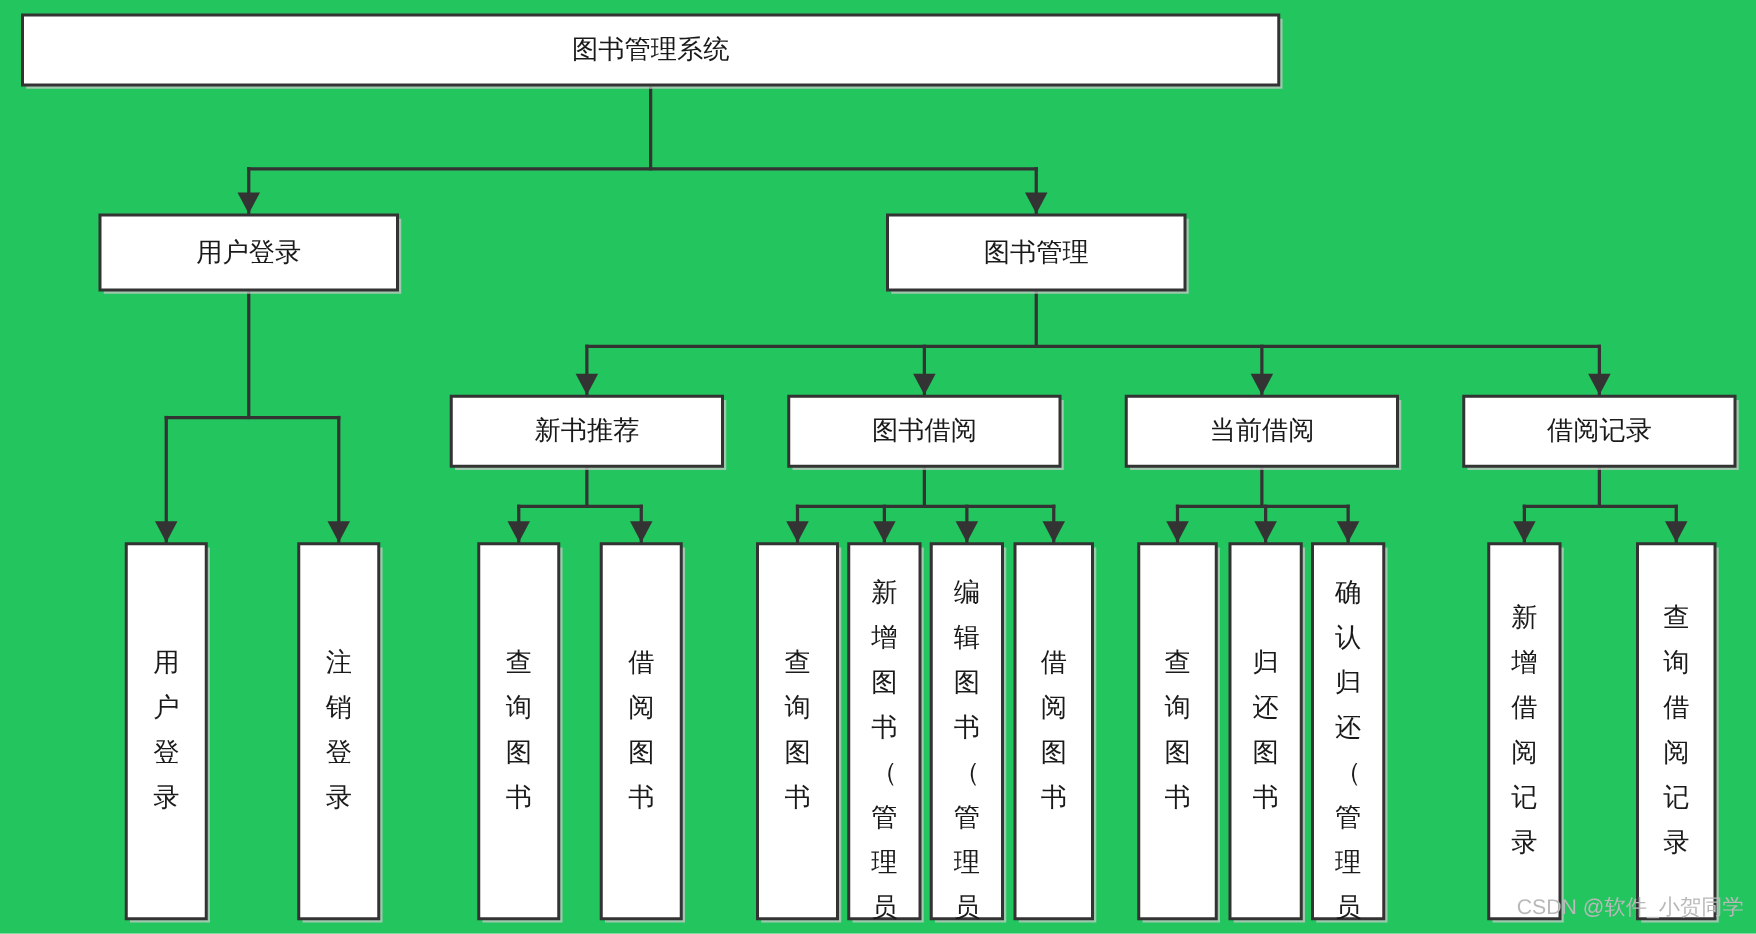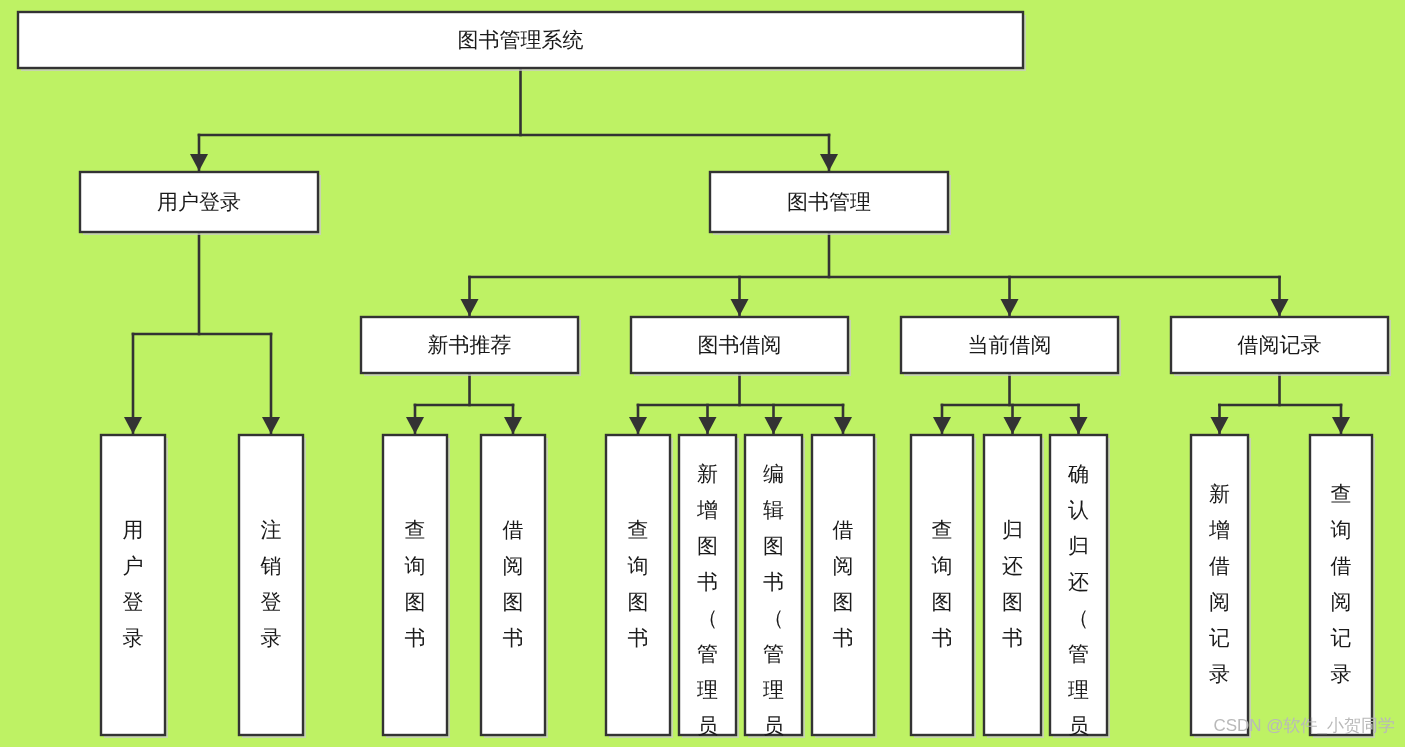--- a/index.html
+++ b/index.html
@@ -7,21 +7,21 @@
     padding: 0;
     background: #ffffff;
   }
   body {
     font-family: "Liberation Sans", "DejaVu Sans", sans-serif;
   }
   #diagram-root {
     position: relative;
     width: 1405px;
     height: 747px;
-    background: #bef264;
+    background: #22c55e;
     overflow: hidden;
   }
   svg#chart-svg {
     position: absolute;
     top: 0;
     left: 0;
     width: 1405px;
     height: 747px;
     display: block;
   }

